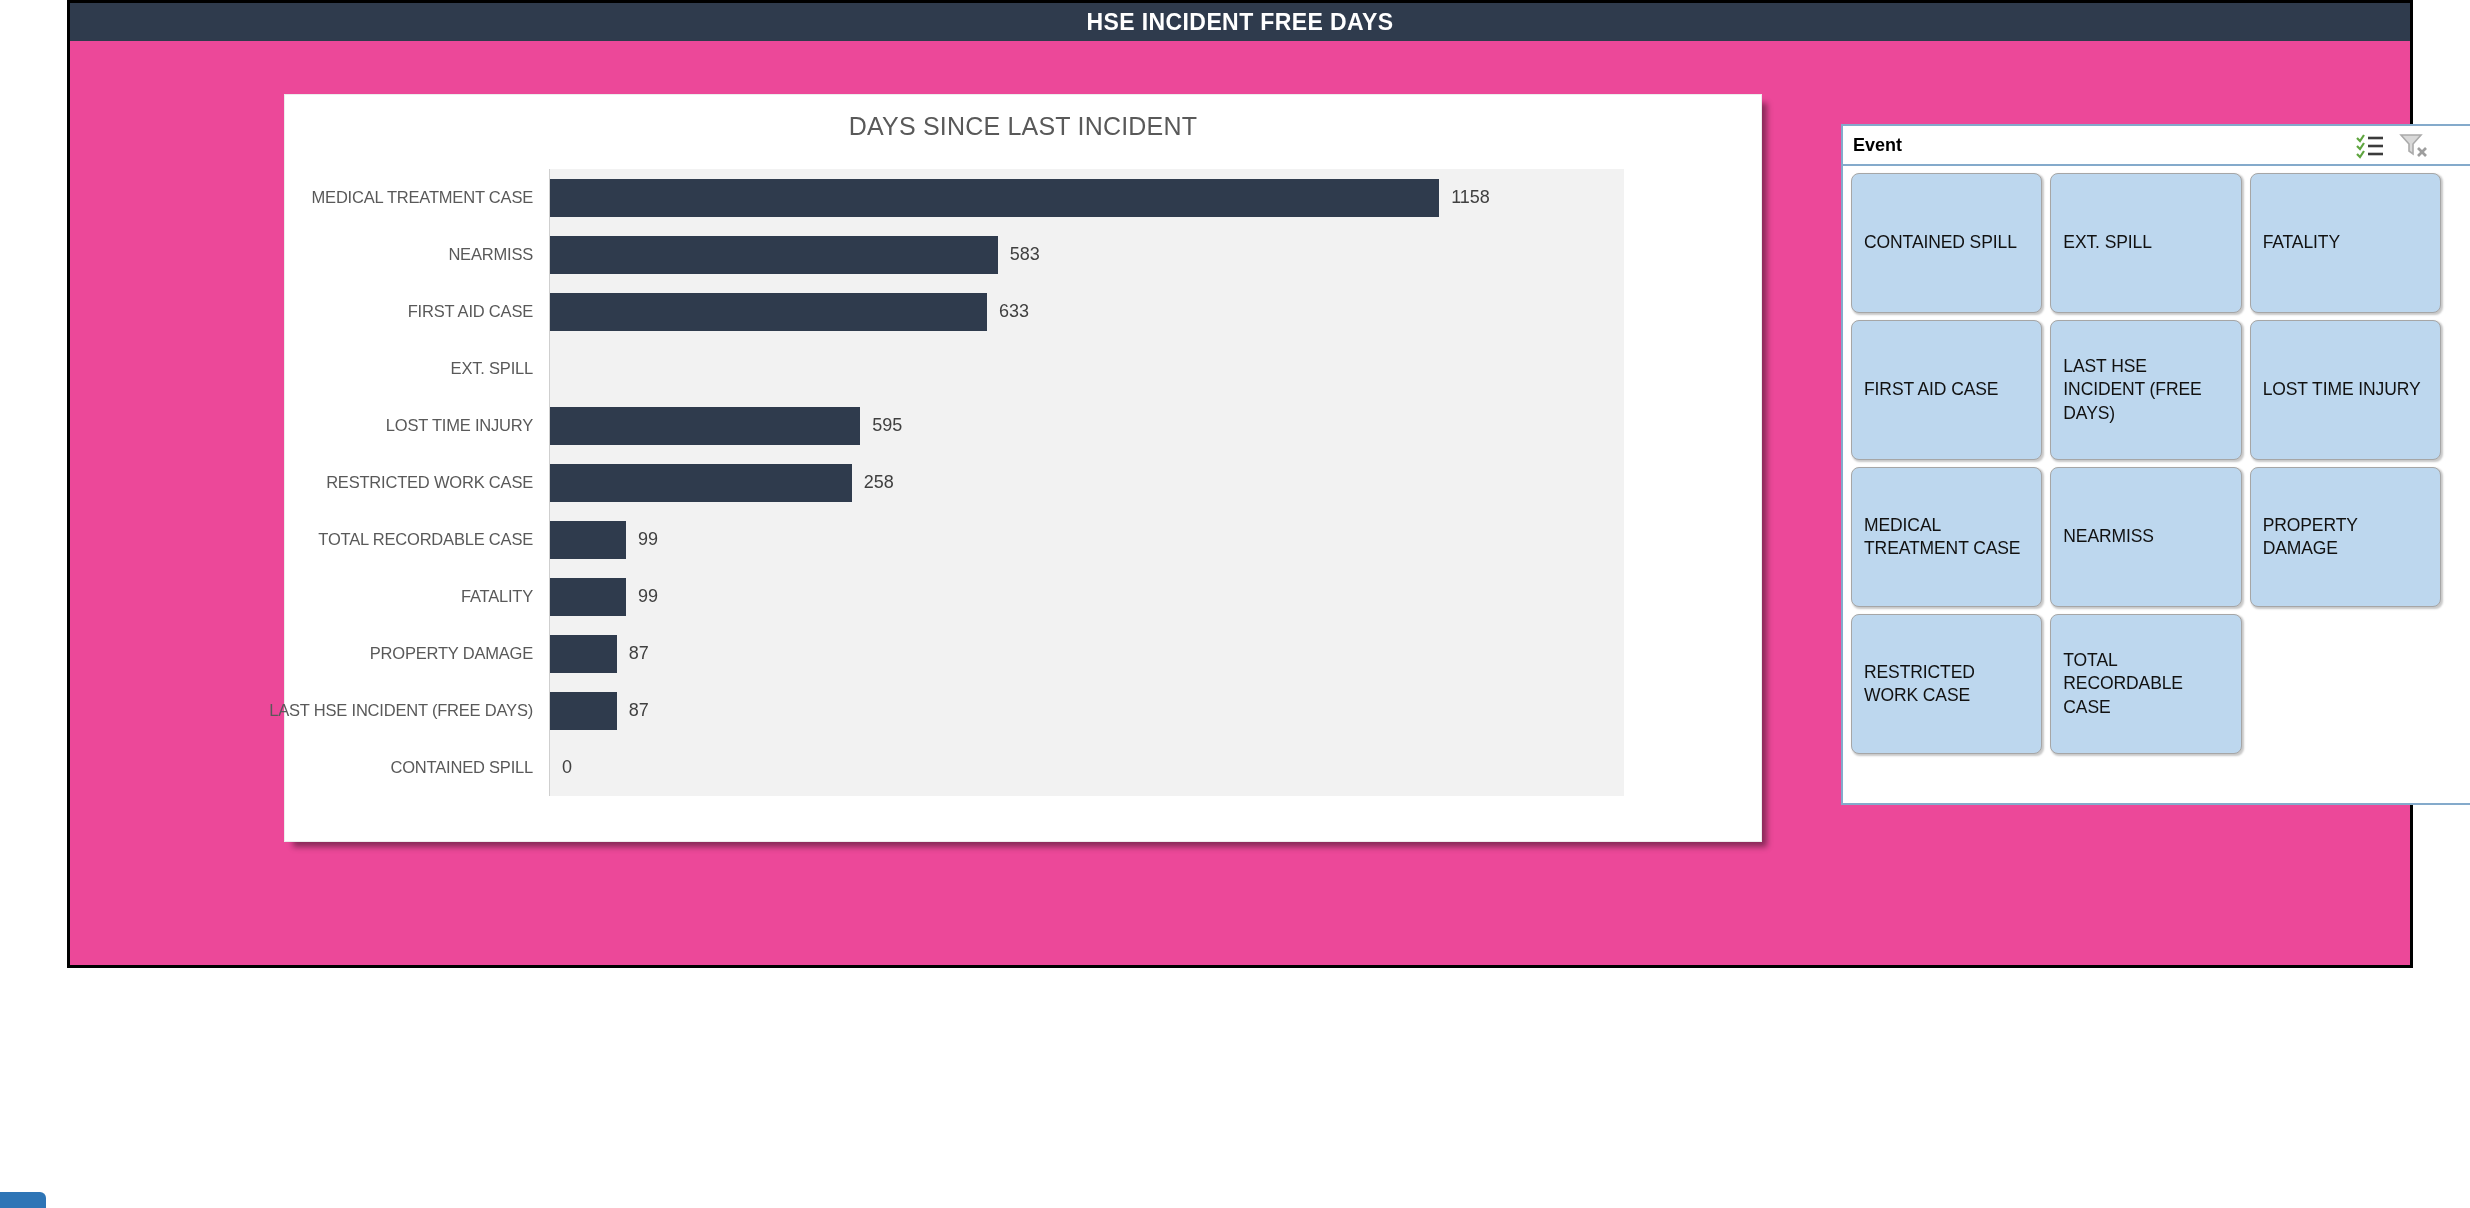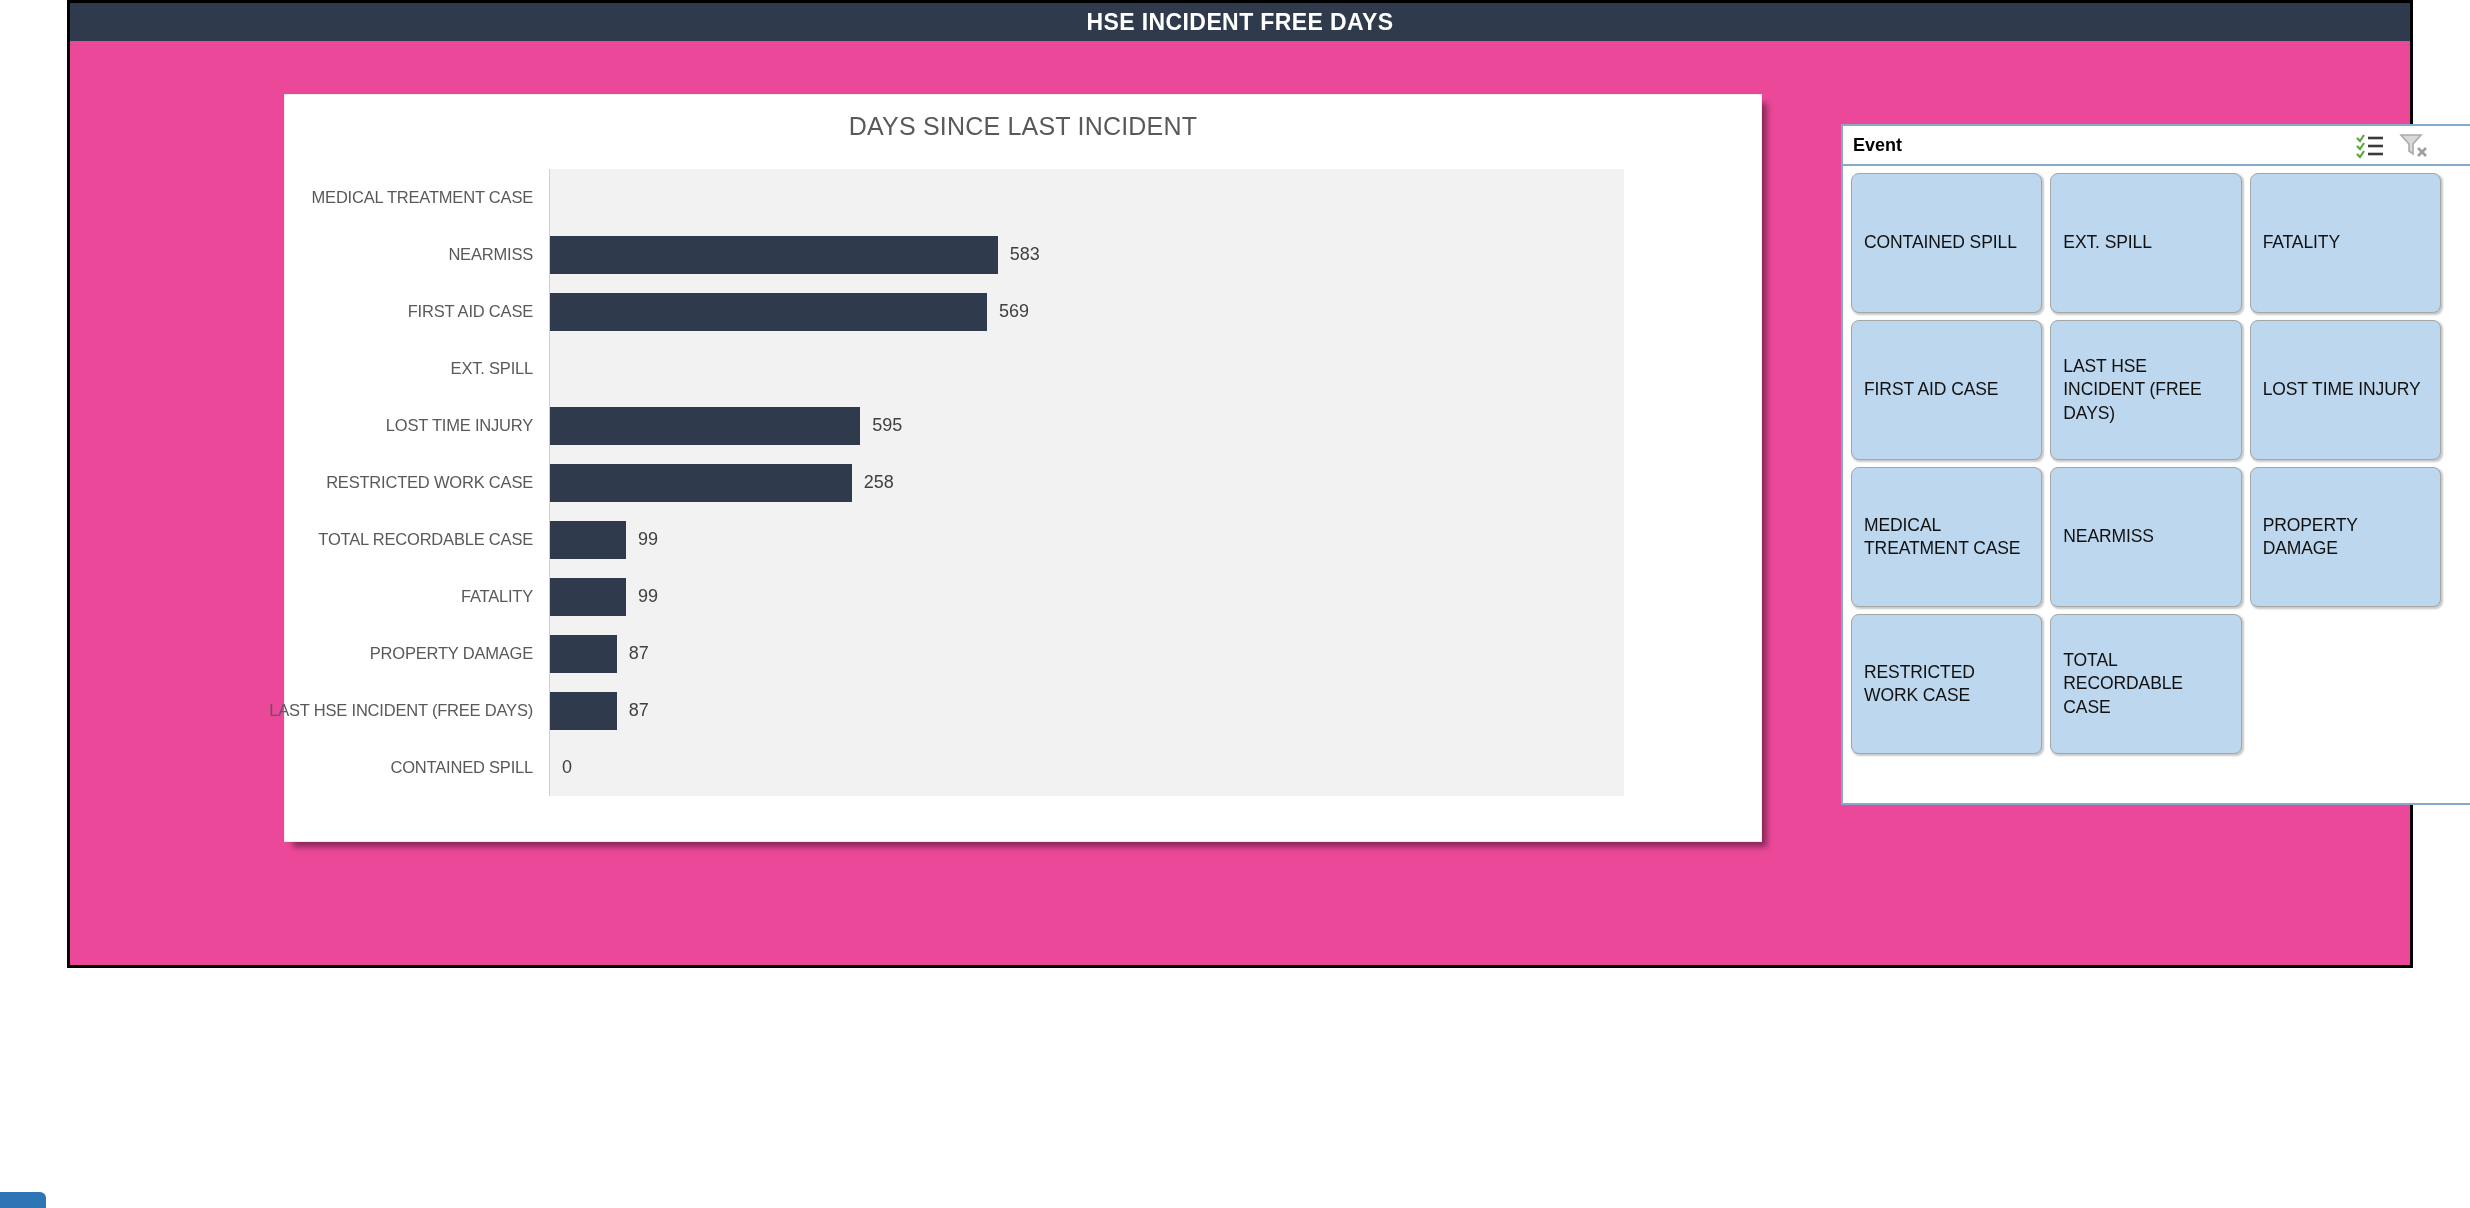--- a/index.html
+++ b/index.html
@@ -62,33 +62,37 @@
     <div class="title-bar">
       <span class="title-bar-text">HSE INCIDENT FREE DAYS</span>
     </div>
 
     <div class="chart-card">
       <div class="chart-title">DAYS SINCE LAST INCIDENT</div>
       <div class="plot-bg"></div>
       <div class="rows" id="chart-rows">
           <div class="chart-row">
             <div class="cat-label">MEDICAL TREATMENT CASE</div>
+            <div class="bar-zone">
+              <div class="bar" style="width: 82.7143%; background: rgb(47, 59, 77);"></div>
+              <div class="bar-value" style="left: 82.7143%;">1158</div>
+            </div>
           </div>
           <div class="chart-row">
             <div class="cat-label">NEARMISS</div>
             <div class="bar-zone">
               <div class="bar" style="width: 41.6429%; background: rgb(47, 59, 77);"></div>
               <div class="bar-value" style="left: 41.6429%;">583</div>
             </div>
           </div>
           <div class="chart-row">
             <div class="cat-label">FIRST AID CASE</div>
             <div class="bar-zone">
               <div class="bar" style="width: 40.6429%; background: rgb(47, 59, 77);"></div>
-              <div class="bar-value" style="left: 40.6429%;">569</div>
+              <div class="bar-value" style="left: 40.6429%;">633</div>
             </div>
           </div>
           <div class="chart-row">
             <div class="cat-label">EXT. SPILL</div>
           </div>
           <div class="chart-row">
             <div class="cat-label">LOST TIME INJURY</div>
             <div class="bar-zone">
               <div class="bar" style="width: 28.8571%; background: rgb(47, 59, 77);"></div>
               <div class="bar-value" style="left: 28.8571%;">595</div>

